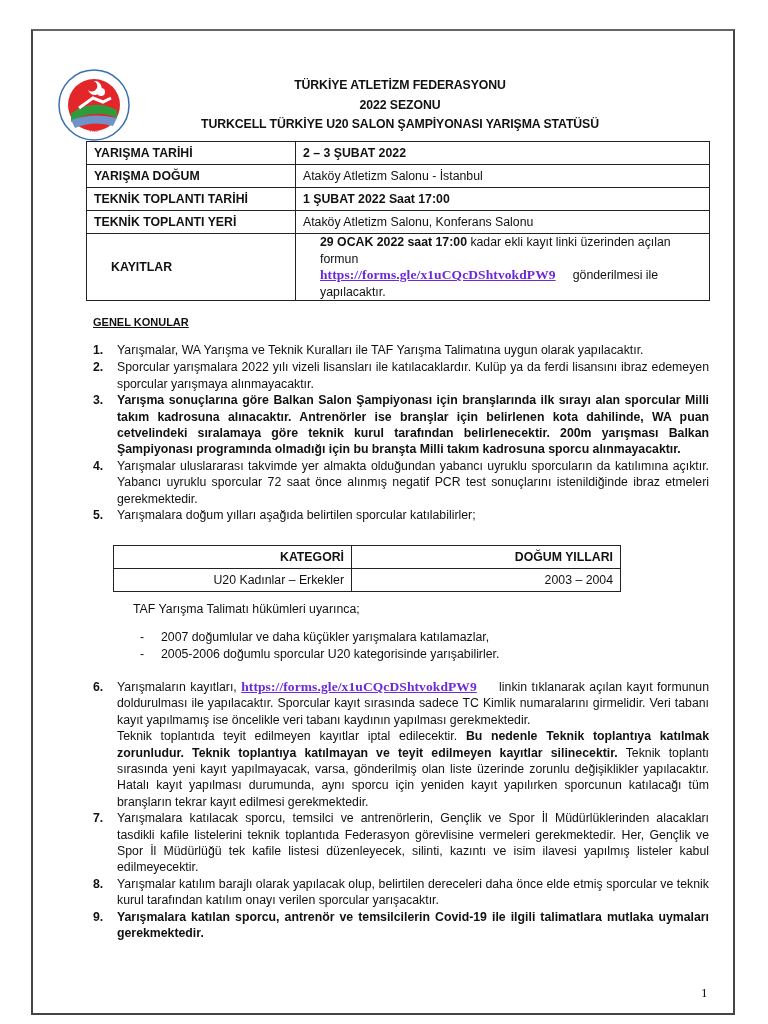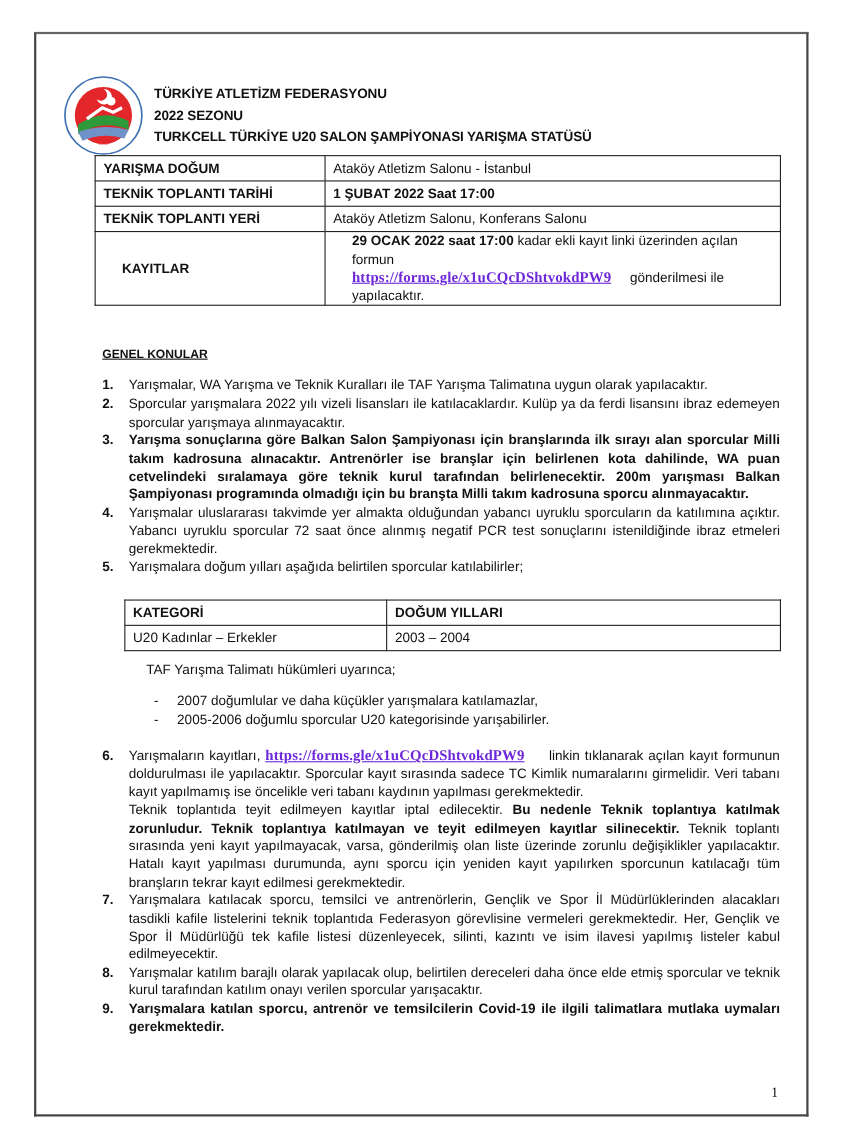--- a/index.html
+++ b/index.html
@@ -1,41 +1,41 @@
 <!DOCTYPE html>
 <html><head>
 <meta charset="utf-8">
 <style>
   html, body { margin: 0; padding: 0; background: #ffffff; }
   body { width: 768px; height: 1024px; position: relative; overflow: hidden;
          font-family: "Liberation Sans", "DejaVu Sans", sans-serif; color: #111; }
   .page-border { position: absolute; left: 31px; top: 29px; width: 704px; height: 986px;
                  border: 2px solid #444; border-top-color: #666; box-sizing: border-box; }
   .logo { position: absolute; left: 55px; top: 68px; width: 78px; height: 74px; }
-  .header { position: absolute; left: 140px; top: 76px; width: 520px; text-align: left;
+  .header { position: absolute; left: 140px; top: 76px; width: 520px; text-align: center;
             font-weight: bold; font-size: 12.3px; line-height: 19.5px; letter-spacing: -0.1px; }
   .header div { white-space: nowrap; }
 
   table { border-collapse: collapse; position: absolute; font-size: 12.3px; }
   table td { border: 1px solid #222; padding: 0 7px; vertical-align: middle; }
   .info-table { left: 86px; top: 141px; width: 624px; }
   .info-table td:first-child { width: 177px; font-weight: bold; }
   .info-table tr.r1 td { height: 22px; }
   .info-table tr.r5 td { height: 52px; line-height: 16.5px; padding-left: 24px; }
   .bold { font-weight: bold; }
   a.link { color: #6d28d9; font-family: "Liberation Serif", "DejaVu Serif", serif; font-weight: bold;
            font-size: 13.5px; text-decoration: underline; letter-spacing: 0.1px; }
 
   .section-title { position: absolute; left: 93px; top: 316px; font-weight: bold; font-size: 11px;
                    text-decoration: underline; }
   .list { position: absolute; left: 93px; width: 616px; font-size: 12.3px; line-height: 16.4px; }
   .list .item { position: relative; padding-left: 24px; text-align: justify; }
   .list .num { position: absolute; left: 0; top: 0; font-weight: bold; }
   .list-a { top: 342px; }
-  .cat-table { left: 113px; top: 545px; width: 597px; }
+  .cat-table { left: 113px; top: 545px; width: 508px; text-align: right; }
   .cat-table td { height: 22px; }
   .cat-table td:first-child { width: 223px; }
   .cat-table tr.head td { font-weight: bold; }
   .note { position: absolute; left: 119px; top: 601px; font-size: 12.3px; line-height: 16px; margin-left: 14px; }
   .dash-list { position: absolute; left: 140px; top: 629px; font-size: 12.3px; line-height: 17px; }
   .dash-list .d { position: relative; padding-left: 21px; }
   .dash-list .d span.dash { position: absolute; left: 0; }
   .list-b { top: 679px; }
   .page-num { position: absolute; left: 701px; top: 985px; font-family: "Liberation Serif", serif; font-size: 13px; }
 </style>
@@ -58,20 +58,24 @@
 </div>
 
 <div class="header">
   <div>TÜRKİYE ATLETİZM FEDERASYONU</div>
   <div>2022 SEZONU</div>
   <div>TURKCELL TÜRKİYE U20 SALON ŞAMPİYONASI YARIŞMA STATÜSÜ</div>
 </div>
 
 <table class="info-table">
   <tbody>
+      <tr class="r1">
+    <td>YARIŞMA TARİHİ</td>
+    <td class="bold">2 – 3 ŞUBAT 2022</td>
+  </tr>
   <tr class="r1">
     <td>YARIŞMA DOĞUM</td>
     <td>Ataköy Atletizm Salonu - İstanbul</td>
   </tr>
   <tr class="r1">
     <td>TEKNİK TOPLANTI TARİHİ</td>
     <td class="bold">1 ŞUBAT 2022 Saat 17:00</td>
   </tr>
   <tr class="r1">
     <td>TEKNİK TOPLANTI YERİ</td>

